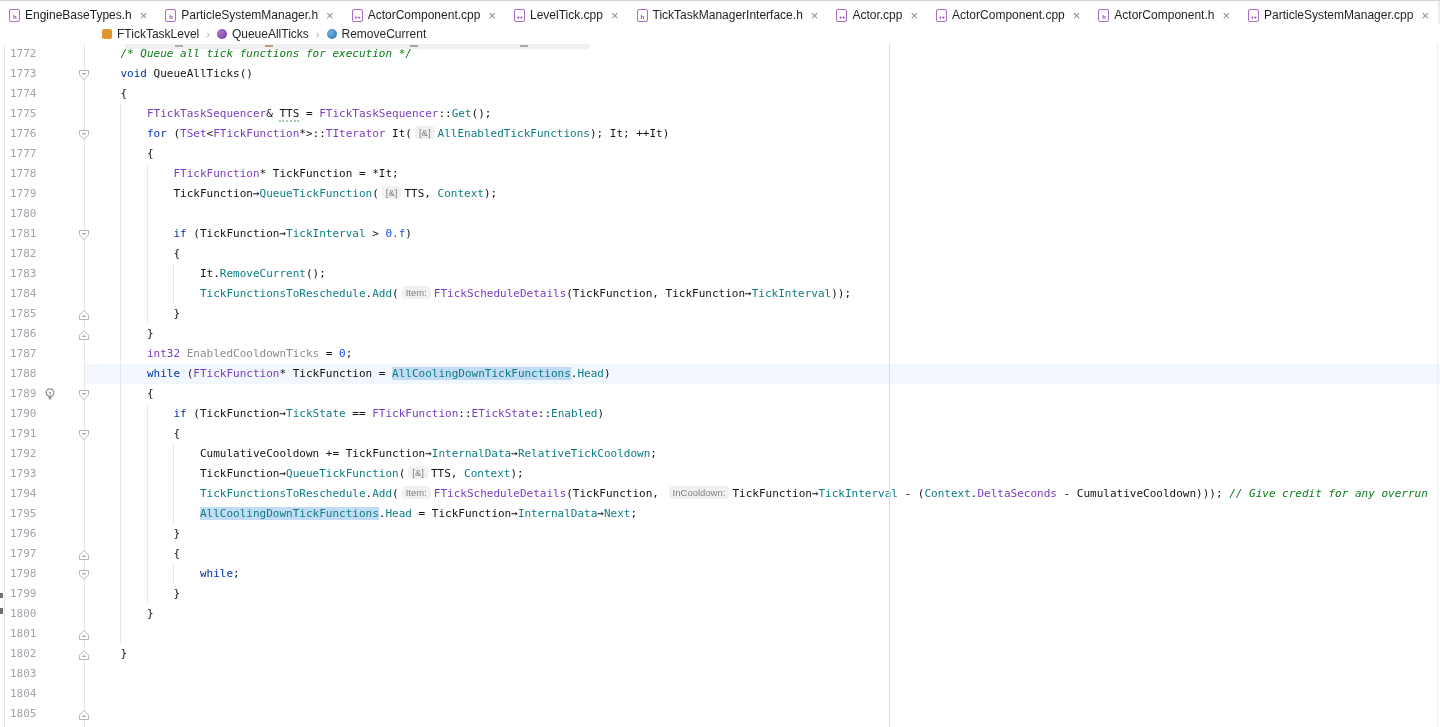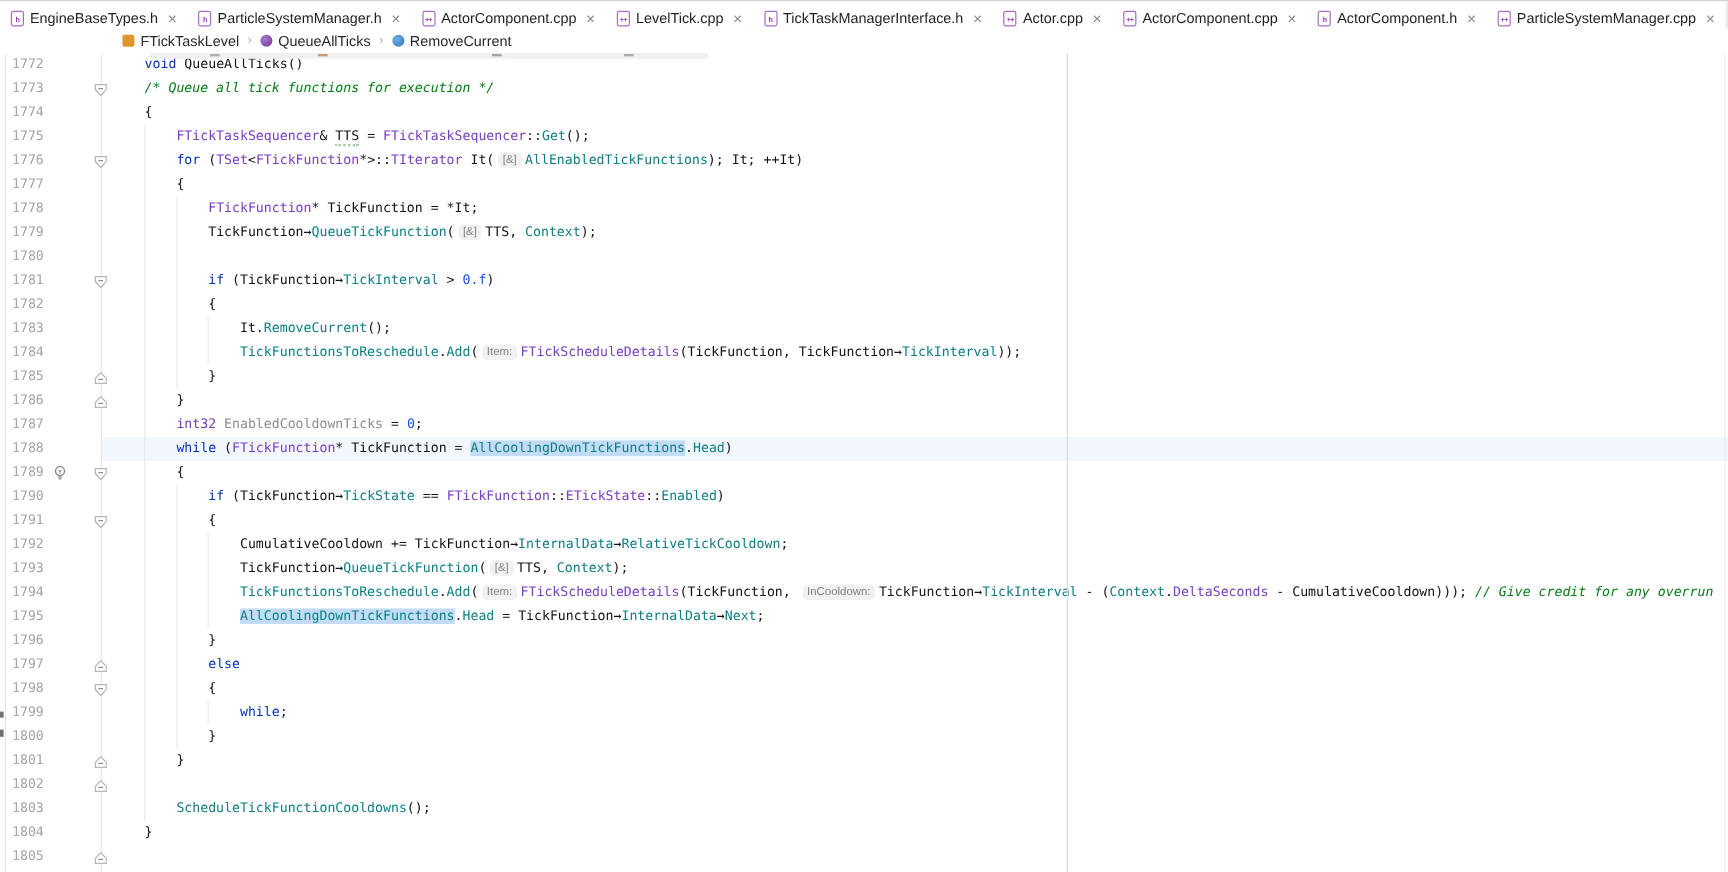--- a/index.html
+++ b/index.html
@@ -294,22 +294,22 @@
         </div>
         <div class="grow">
           <span class="ln">1805</span>
           <span class="fold"><svg width="12" height="12" viewBox="0 0 12 12">
               <path d="M1.5 10.5h9V6.2L6 1.5 1.5 6.2z" fill="#FFF" stroke="#B3B6BC"></path>
               <path d="M4 7.2h4" stroke="#8E9299" stroke-width="1"></path>
             </svg></span>
         </div>
       </div>
     <div class="code" id="code">
+        <div class="cl"><span class="sp-c">	/* Queue all tick functions for execution */</span></div>
         <div class="cl"><span class="sp-k">	void</span><span class="sp-p"> QueueAllTicks()</span></div>
-        <div class="cl"><span class="sp-c">	/* Queue all tick functions for execution */</span></div>
         <div class="cl"><span class="sp-p">	{</span></div>
         <div class="cl"><span class="gd" style="left: calc(4ch + 9px);"></span><span class="sp-t">		FTickTaskSequencer</span><span class="sp-p">&amp; </span><span class="sp-u">TTS</span><span class="sp-p"> = </span><span class="sp-t">FTickTaskSequencer</span><span class="sp-p">::</span><span class="sp-m">Get</span><span class="sp-p">();</span></div>
         <div class="cl"><span class="gd" style="left: calc(4ch + 9px);"></span><span class="sp-k">		for</span><span class="sp-p"> (</span><span class="sp-t">TSet</span><span class="sp-p">&lt;</span><span class="sp-t">FTickFunction</span><span class="sp-p">*&gt;::</span><span class="sp-t">TIterator</span><span class="sp-p"> It(</span><span class="sp-h">[&amp;]</span><span class="sp-m">AllEnabledTickFunctions</span><span class="sp-p">); It; ++It)</span></div>
         <div class="cl"><span class="gd" style="left: calc(4ch + 9px);"></span><span class="sp-p">		{</span></div>
         <div class="cl"><span class="gd" style="left: calc(4ch + 9px);"></span><span class="gd" style="left: calc(8ch + 9px);"></span><span class="sp-t">			FTickFunction</span><span class="sp-p">* TickFunction = *It;</span></div>
         <div class="cl"><span class="gd" style="left: calc(4ch + 9px);"></span><span class="gd" style="left: calc(8ch + 9px);"></span><span class="sp-p">			TickFunction→</span><span class="sp-m">QueueTickFunction</span><span class="sp-p">(</span><span class="sp-h">[&amp;]</span><span class="sp-p">TTS, </span><span class="sp-m">Context</span><span class="sp-p">);</span></div>
         <div class="cl"><span class="gd" style="left: calc(4ch + 9px);"></span><span class="gd" style="left: calc(8ch + 9px);"></span></div>
         <div class="cl"><span class="gd" style="left: calc(4ch + 9px);"></span><span class="gd" style="left: calc(8ch + 9px);"></span><span class="sp-k">			if</span><span class="sp-p"> (TickFunction→</span><span class="sp-m">TickInterval</span><span class="sp-p"> &gt; </span><span class="sp-n">0.f</span><span class="sp-p">)</span></div>
         <div class="cl"><span class="gd" style="left: calc(4ch + 9px);"></span><span class="gd" style="left: calc(8ch + 9px);"></span><span class="sp-p">			{</span></div>
         <div class="cl"><span class="gd" style="left: calc(4ch + 9px);"></span><span class="gd" style="left: calc(8ch + 9px);"></span><span class="gd" style="left: calc(12ch + 9px);"></span><span class="sp-p">				It.</span><span class="sp-m">RemoveCurrent</span><span class="sp-p">();</span></div>
@@ -319,25 +319,23 @@
         <div class="cl"><span class="gd" style="left: calc(4ch + 9px);"></span><span class="sp-t">		int32</span><span class="sp-g"> EnabledCooldownTicks</span><span class="sp-p"> = </span><span class="sp-n">0</span><span class="sp-p">;</span></div>
         <div class="cl cur"><span class="gd" style="left: calc(4ch + 9px);"></span><span class="sp-k">		while</span><span class="sp-p"> (</span><span class="sp-t">FTickFunction</span><span class="sp-p">* TickFunction = </span><span class="sp-mh">AllCoolingDownTickFunctions</span><span class="sp-p">.</span><span class="sp-m">Head</span><span class="sp-p">)</span></div>
         <div class="cl"><span class="gd" style="left: calc(4ch + 9px);"></span><span class="sp-p">		{</span></div>
         <div class="cl"><span class="gd" style="left: calc(4ch + 9px);"></span><span class="gd" style="left: calc(8ch + 9px);"></span><span class="sp-k">			if</span><span class="sp-p"> (TickFunction→</span><span class="sp-m">TickState</span><span class="sp-p"> == </span><span class="sp-t">FTickFunction</span><span class="sp-p">::</span><span class="sp-t">ETickState</span><span class="sp-p">::</span><span class="sp-m">Enabled</span><span class="sp-p">)</span></div>
         <div class="cl"><span class="gd" style="left: calc(4ch + 9px);"></span><span class="gd" style="left: calc(8ch + 9px);"></span><span class="sp-p">			{</span></div>
         <div class="cl"><span class="gd" style="left: calc(4ch + 9px);"></span><span class="gd" style="left: calc(8ch + 9px);"></span><span class="gd" style="left: calc(12ch + 9px);"></span><span class="sp-p">				CumulativeCooldown += TickFunction→</span><span class="sp-m">InternalData</span><span class="sp-p">→</span><span class="sp-m">RelativeTickCooldown</span><span class="sp-p">;</span></div>
         <div class="cl"><span class="gd" style="left: calc(4ch + 9px);"></span><span class="gd" style="left: calc(8ch + 9px);"></span><span class="gd" style="left: calc(12ch + 9px);"></span><span class="sp-p">				TickFunction→</span><span class="sp-m">QueueTickFunction</span><span class="sp-p">(</span><span class="sp-h">[&amp;]</span><span class="sp-p">TTS, </span><span class="sp-m">Context</span><span class="sp-p">);</span></div>
         <div class="cl"><span class="gd" style="left: calc(4ch + 9px);"></span><span class="gd" style="left: calc(8ch + 9px);"></span><span class="gd" style="left: calc(12ch + 9px);"></span><span class="sp-p">				</span><span class="sp-m">TickFunctionsToReschedule</span><span class="sp-p">.</span><span class="sp-m">Add</span><span class="sp-p">(</span><span class="sp-h">Item:</span><span class="sp-t">FTickScheduleDetails</span><span class="sp-p">(TickFunction, </span><span class="sp-h">InCooldown:</span><span class="sp-p">TickFunction→</span><span class="sp-m">TickInterval</span><span class="sp-p"> - (</span><span class="sp-m">Context</span><span class="sp-p">.</span><span class="sp-t">DeltaSeconds</span><span class="sp-p"> - CumulativeCooldown))); </span><span class="sp-c">// Give credit for any overrun</span></div>
         <div class="cl"><span class="gd" style="left: calc(4ch + 9px);"></span><span class="gd" style="left: calc(8ch + 9px);"></span><span class="gd" style="left: calc(12ch + 9px);"></span><span class="sp-p">				</span><span class="sp-mh">AllCoolingDownTickFunctions</span><span class="sp-p">.</span><span class="sp-m">Head</span><span class="sp-p"> = TickFunction→</span><span class="sp-m">InternalData</span><span class="sp-p">→</span><span class="sp-m">Next</span><span class="sp-p">;</span></div>
         <div class="cl"><span class="gd" style="left: calc(4ch + 9px);"></span><span class="gd" style="left: calc(8ch + 9px);"></span><span class="sp-p">			}</span></div>
-        <div class="cl"><span class="gd" style="left: calc(4ch + 9px);"></span><span class="gd" style="left: calc(8ch + 9px);"></span><span class="sp-k">			else</span></div>
         <div class="cl"><span class="gd" style="left: calc(4ch + 9px);"></span><span class="gd" style="left: calc(8ch + 9px);"></span><span class="sp-p">			{</span></div>
         <div class="cl"><span class="gd" style="left: calc(4ch + 9px);"></span><span class="gd" style="left: calc(8ch + 9px);"></span><span class="gd" style="left: calc(12ch + 9px);"></span><span class="sp-k">				while</span><span class="sp-p">;</span></div>
         <div class="cl"><span class="gd" style="left: calc(4ch + 9px);"></span><span class="gd" style="left: calc(8ch + 9px);"></span><span class="sp-p">			}</span></div>
         <div class="cl"><span class="gd" style="left: calc(4ch + 9px);"></span><span class="sp-p">		}</span></div>
         <div class="cl"><span class="gd" style="left: calc(4ch + 9px);"></span></div>
-        <div class="cl"><span class="gd" style="left: calc(4ch + 9px);"></span><span class="sp-p">		</span><span class="sp-m">ScheduleTickFunctionCooldowns</span><span class="sp-p">();</span></div>
         <div class="cl"><span class="sp-p">	}</span></div>
       </div>
     <div class="margin-guide"></div>
     <div class="right-line"></div>
   </div>
 </div>
 
 </body></html>

